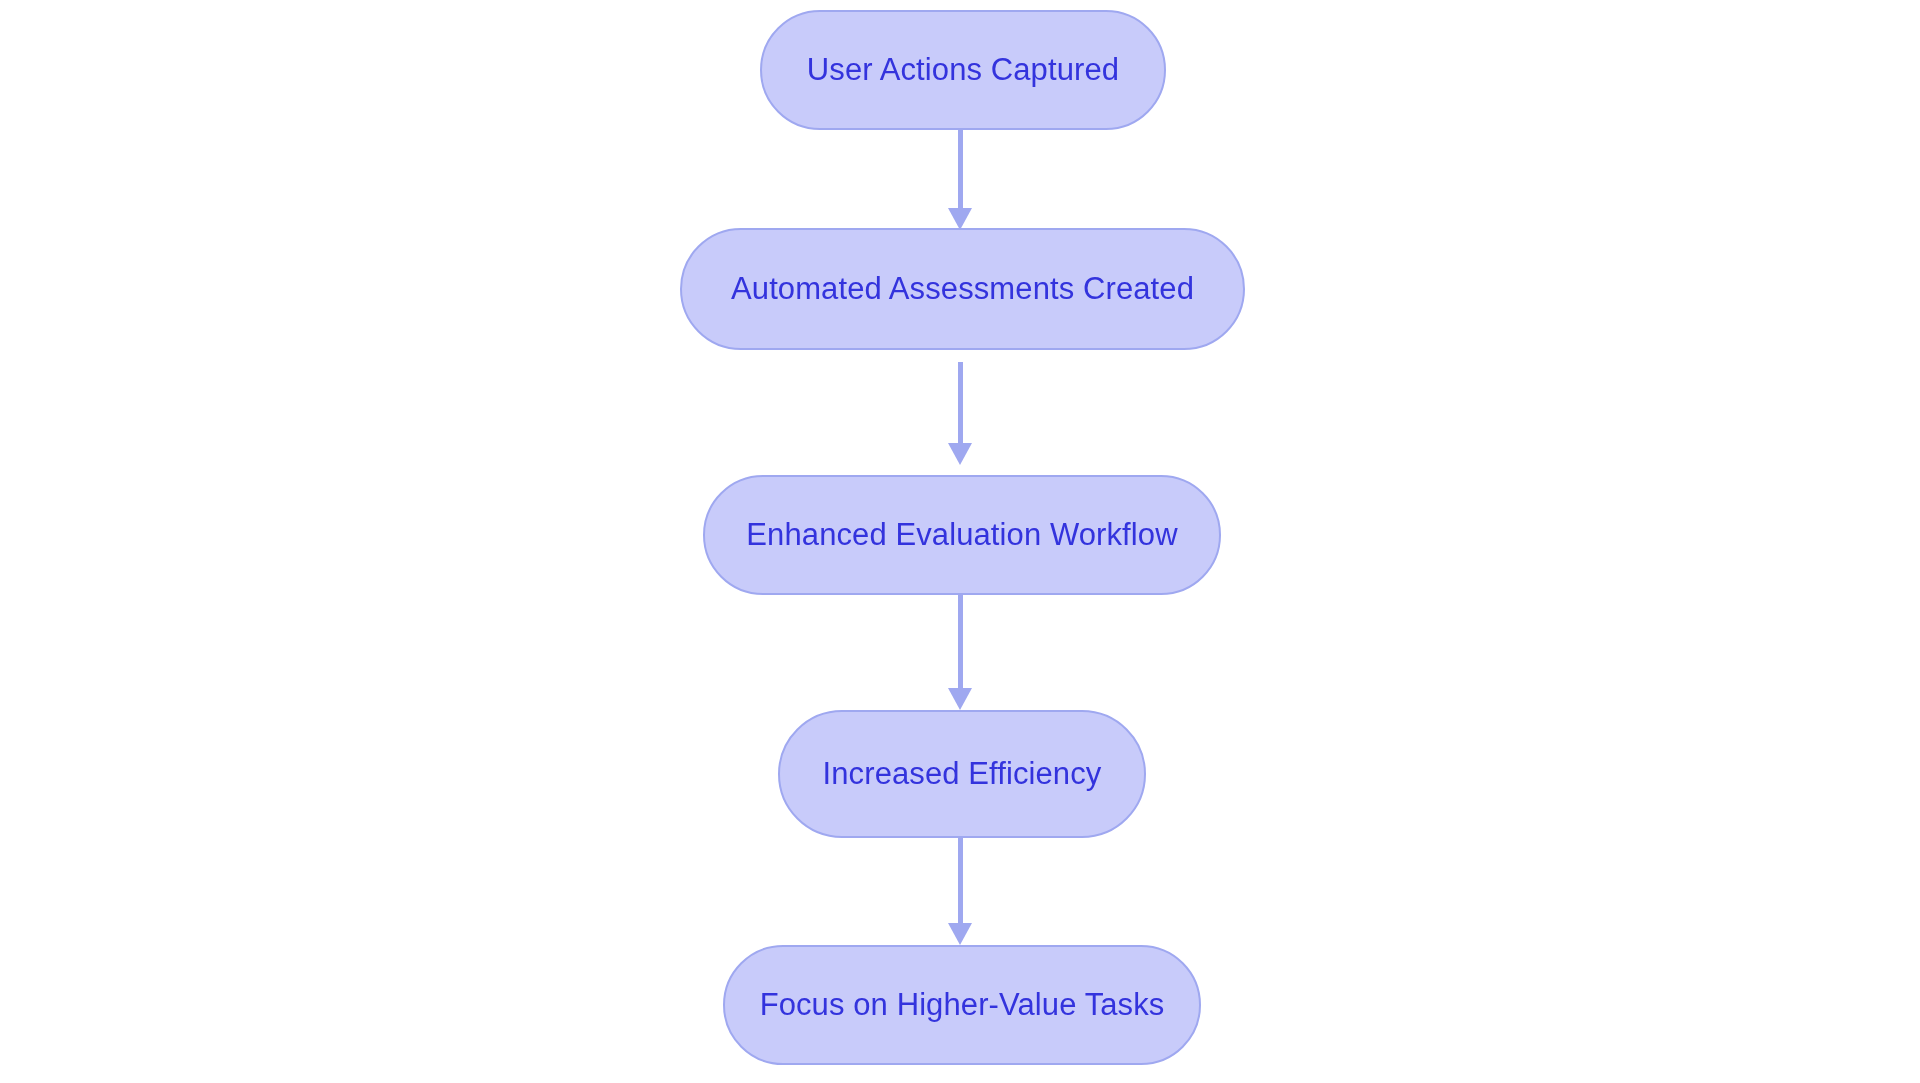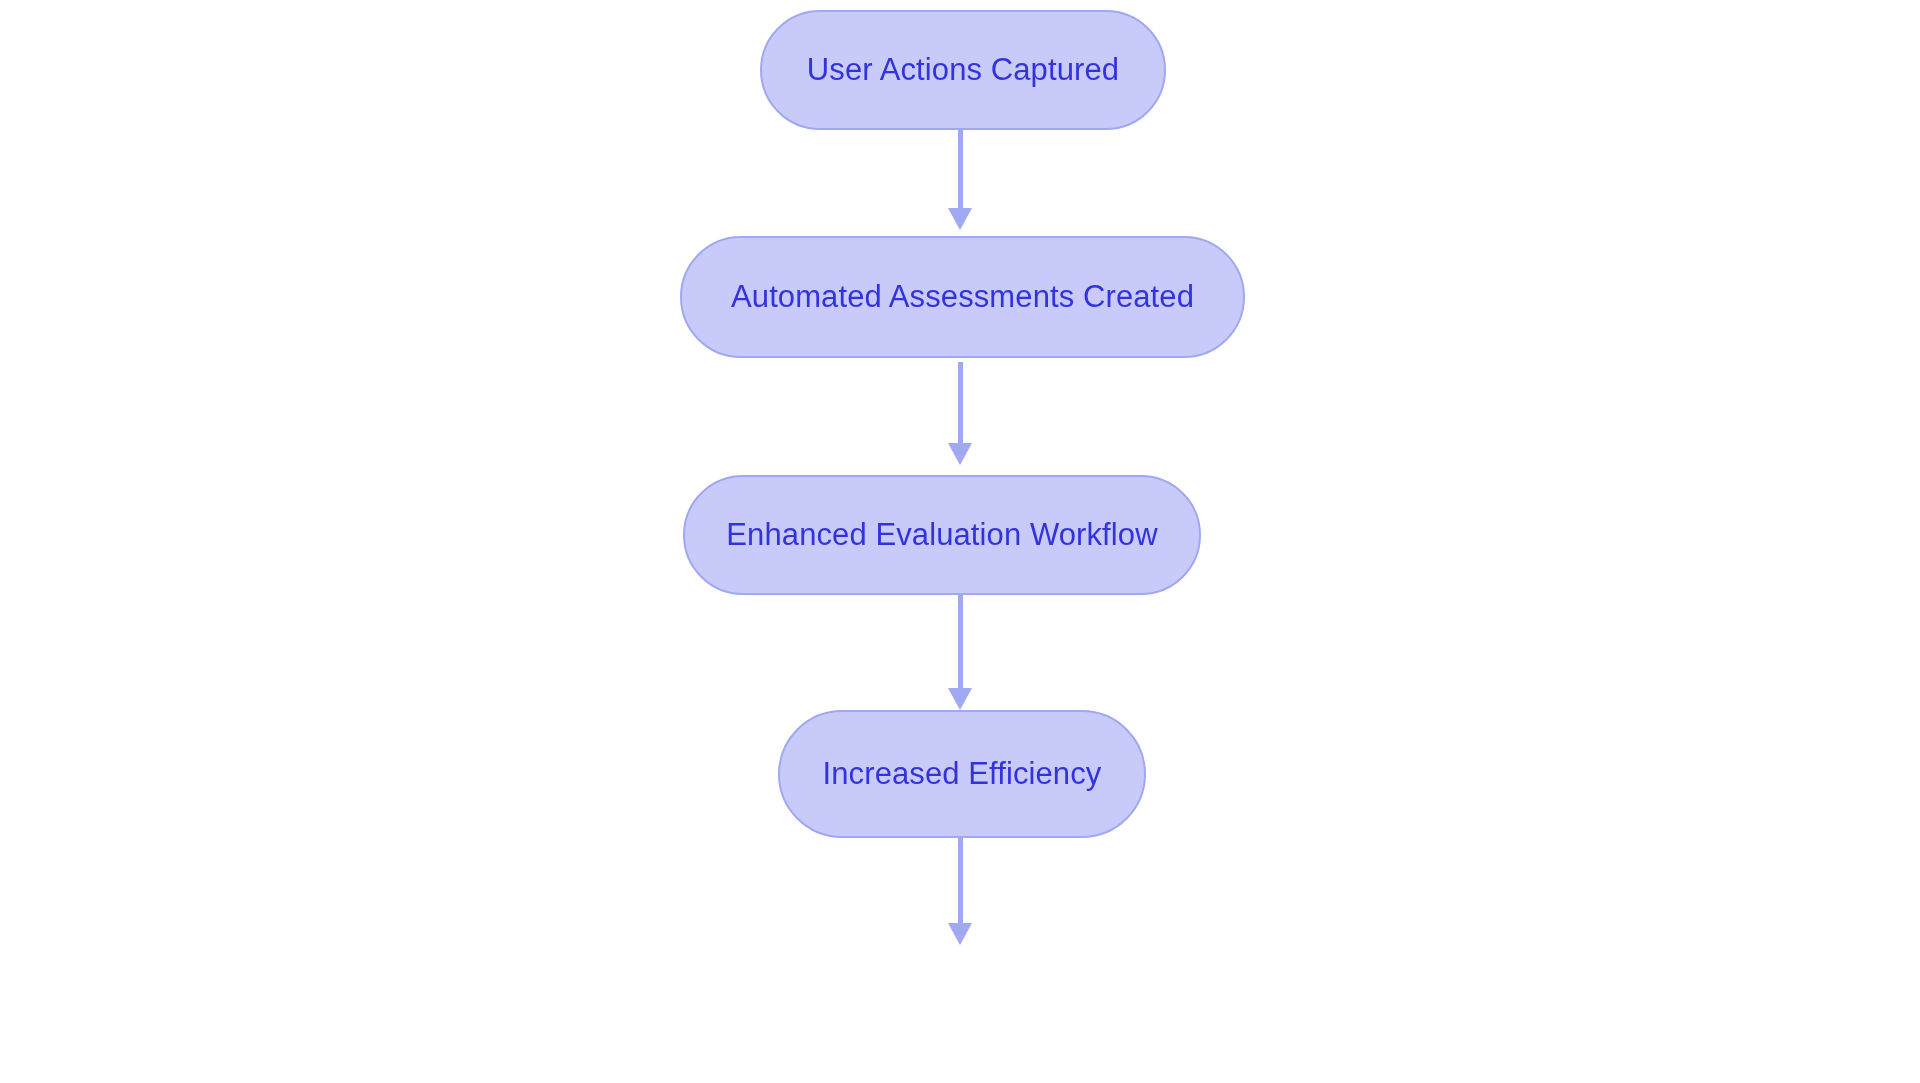--- a/index.html
+++ b/index.html
@@ -40,22 +40,22 @@
     font-weight: 400;
     letter-spacing: 0.1px;
     line-height: 1.1;
     white-space: nowrap;
     text-align: center;
     font-family: "Liberation Sans", "DejaVu Sans", sans-serif;
   }
 
   
   #node-0 { left: 760px;  top: 10px;   width: 406px; height: 120px; }
-  #node-1 { left: 680px;  top: 236px;  width: 565px; height: 122px; }
-  #node-2 { left: 683px;  top: 475px;  width: 518px; height: 120px; }
+  #node-1 { left: 680px;  top: 228px;  width: 565px; height: 122px; }
+  #node-2 { left: 703px;  top: 475px;  width: 518px; height: 120px; }
   #node-3 { left: 778px;  top: 710px;  width: 368px; height: 128px; }
   #node-4 { left: 723px;  top: 945px;  width: 478px; height: 120px; }
 
   
   .connector {
     position: absolute;
     left: 960px;
     width: 5px;
     margin-left: -2.5px;
     background: #9fa8f0;
@@ -108,14 +108,17 @@
   <div class="connector" id="connector-2"></div>
   <div class="arrowhead" id="arrow-2"></div>
 
   <div class="node" id="node-3">
     <span class="node-label">Increased Efficiency</span>
   </div>
 
   <div class="connector" id="connector-3"></div>
   <div class="arrowhead" id="arrow-3"></div>
 
+  <div class="node" id="node-4">
+    <span class="node-label">Focus on Higher-Value Tasks</span>
+  </div>
 
 </div>
 
 </body></html>

